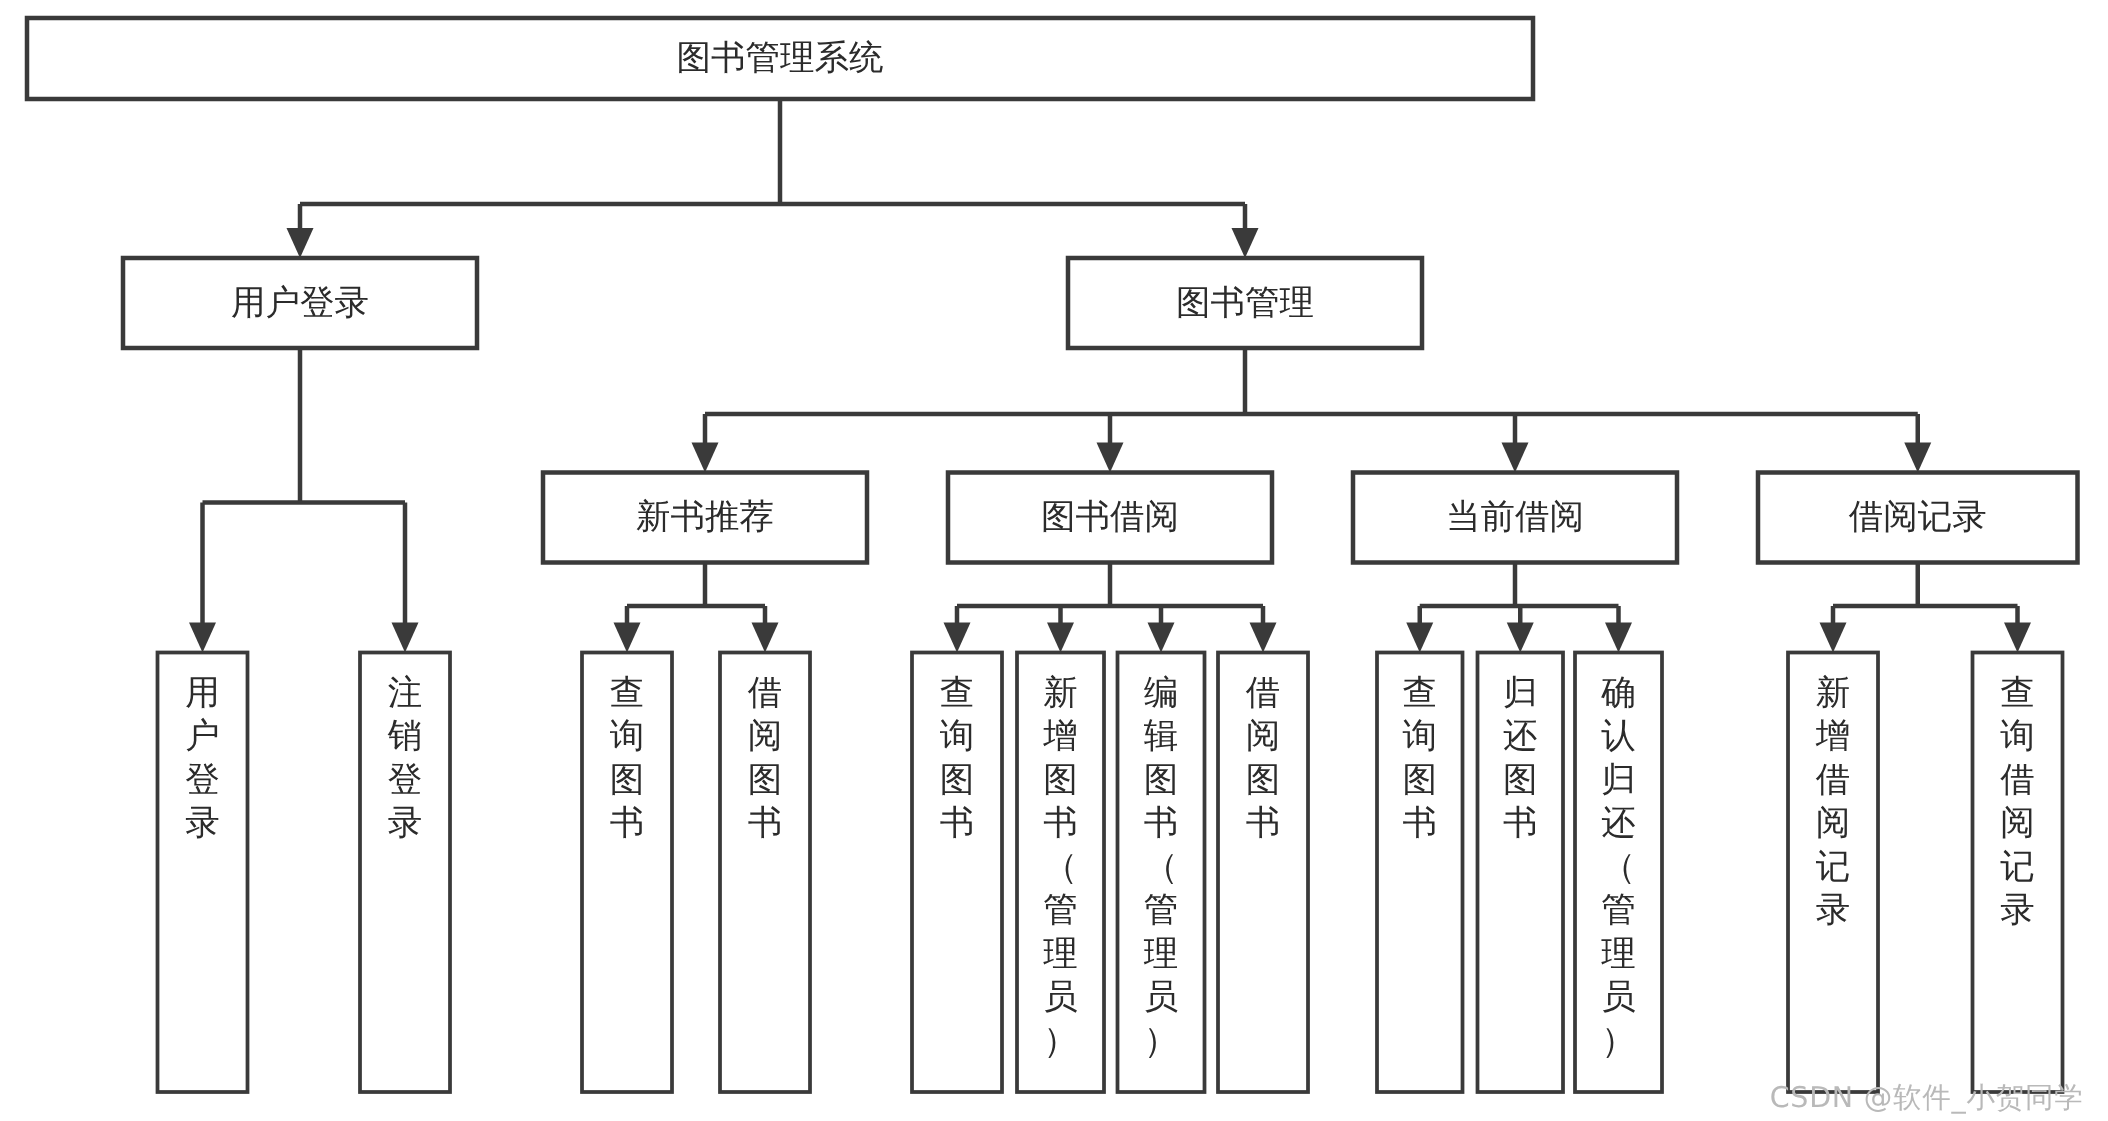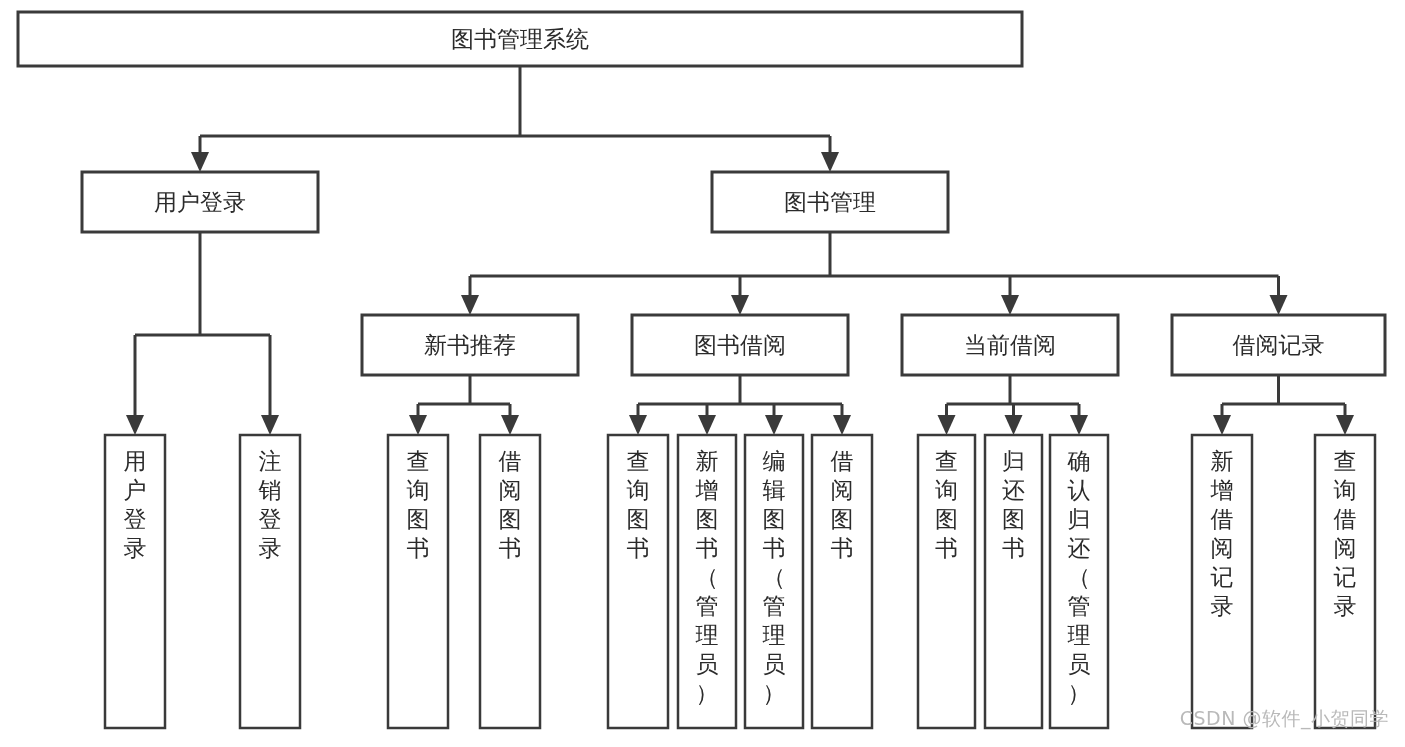--- a/index.html
+++ b/index.html
@@ -54,21 +54,21 @@
   }
   .node-label-vertical {
     fill: #2b2b2b;
     font-family: "DejaVu Sans", "Liberation Sans", sans-serif;
     font-size: 23px;
     text-anchor: middle;
   }
   .watermark-text {
     position: absolute;
     right: 16px;
-    bottom: 15px;
+    bottom: 2px;
     font-family: "DejaVu Sans", "Liberation Sans", sans-serif;
     font-size: 19px;
     color: #b9b9b9;
     white-space: nowrap;
     letter-spacing: 0.5px;
   }
 </style>
 </head>
 <body>
 

